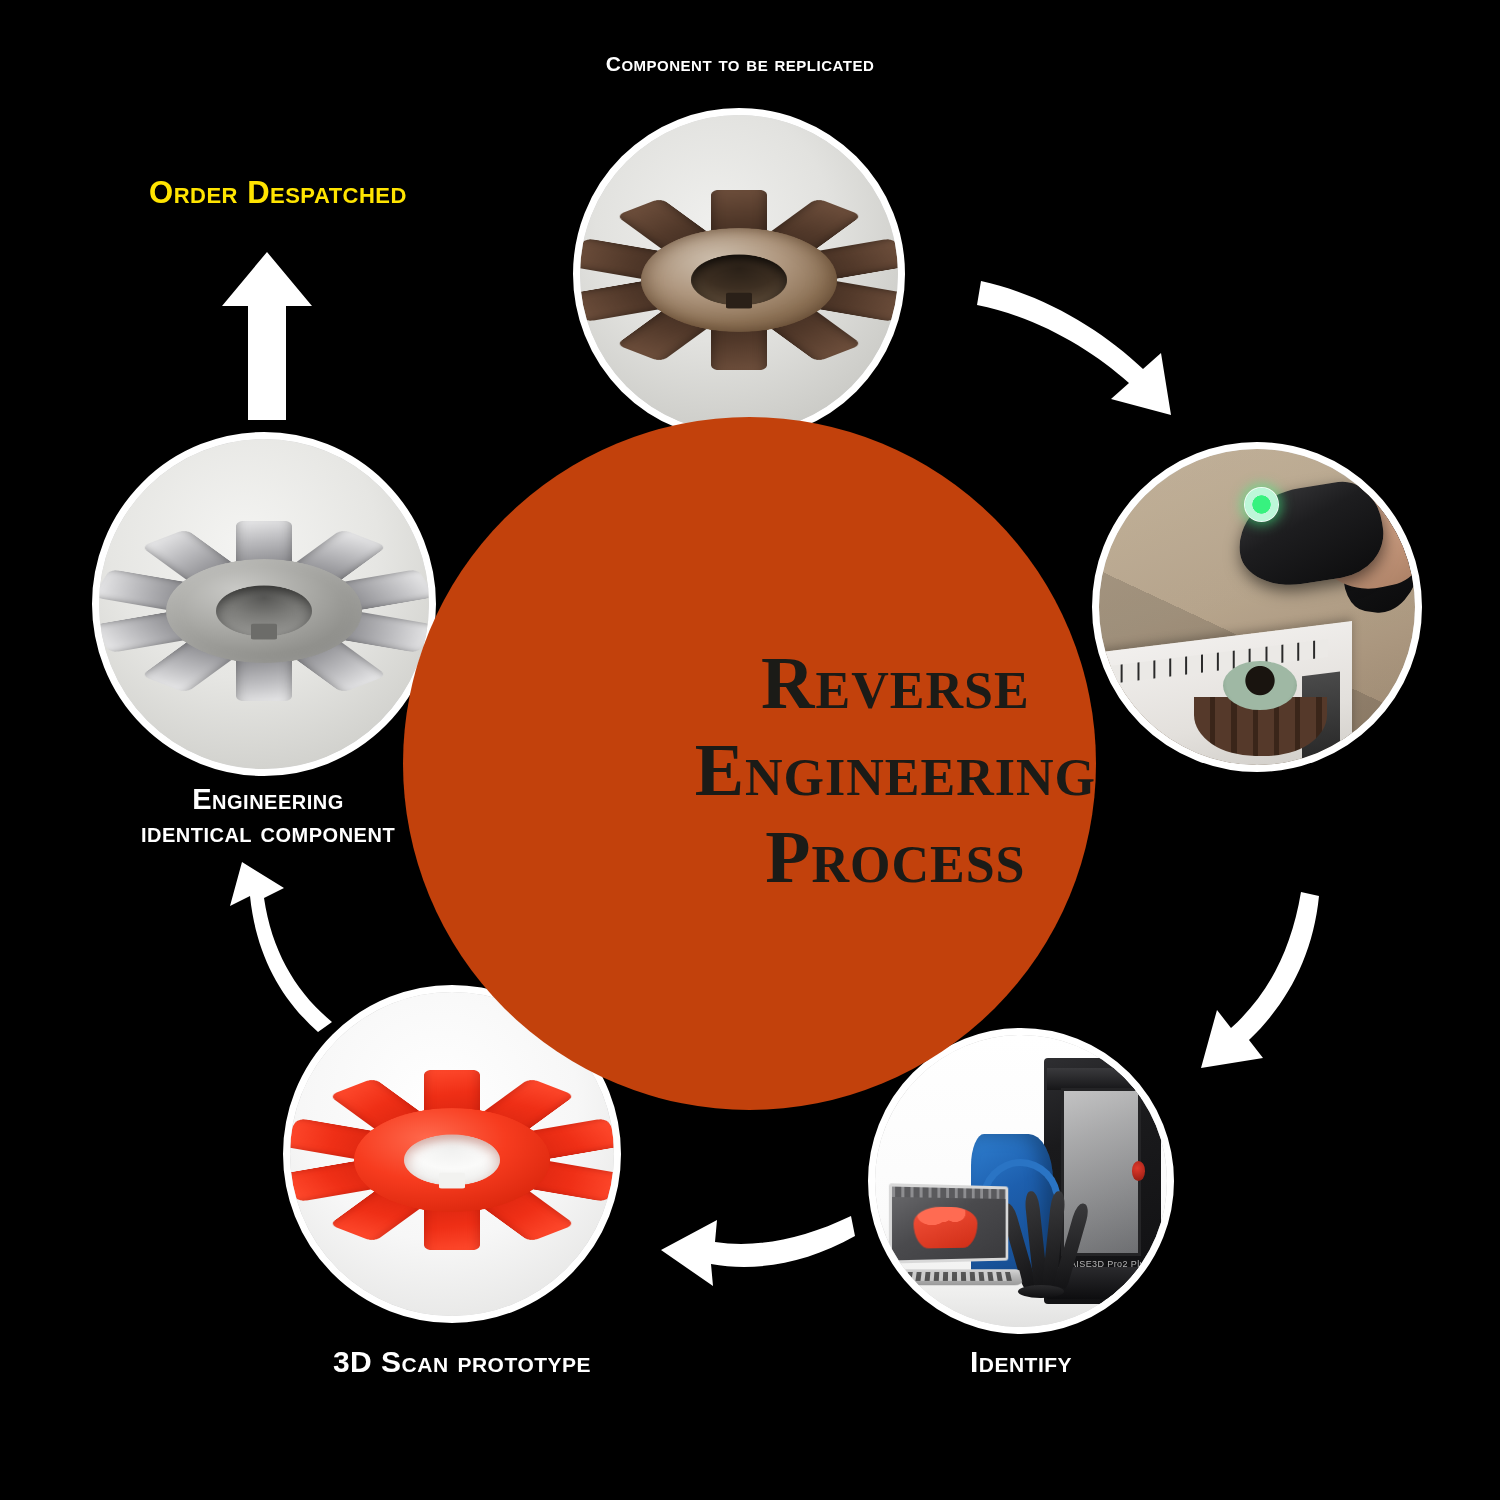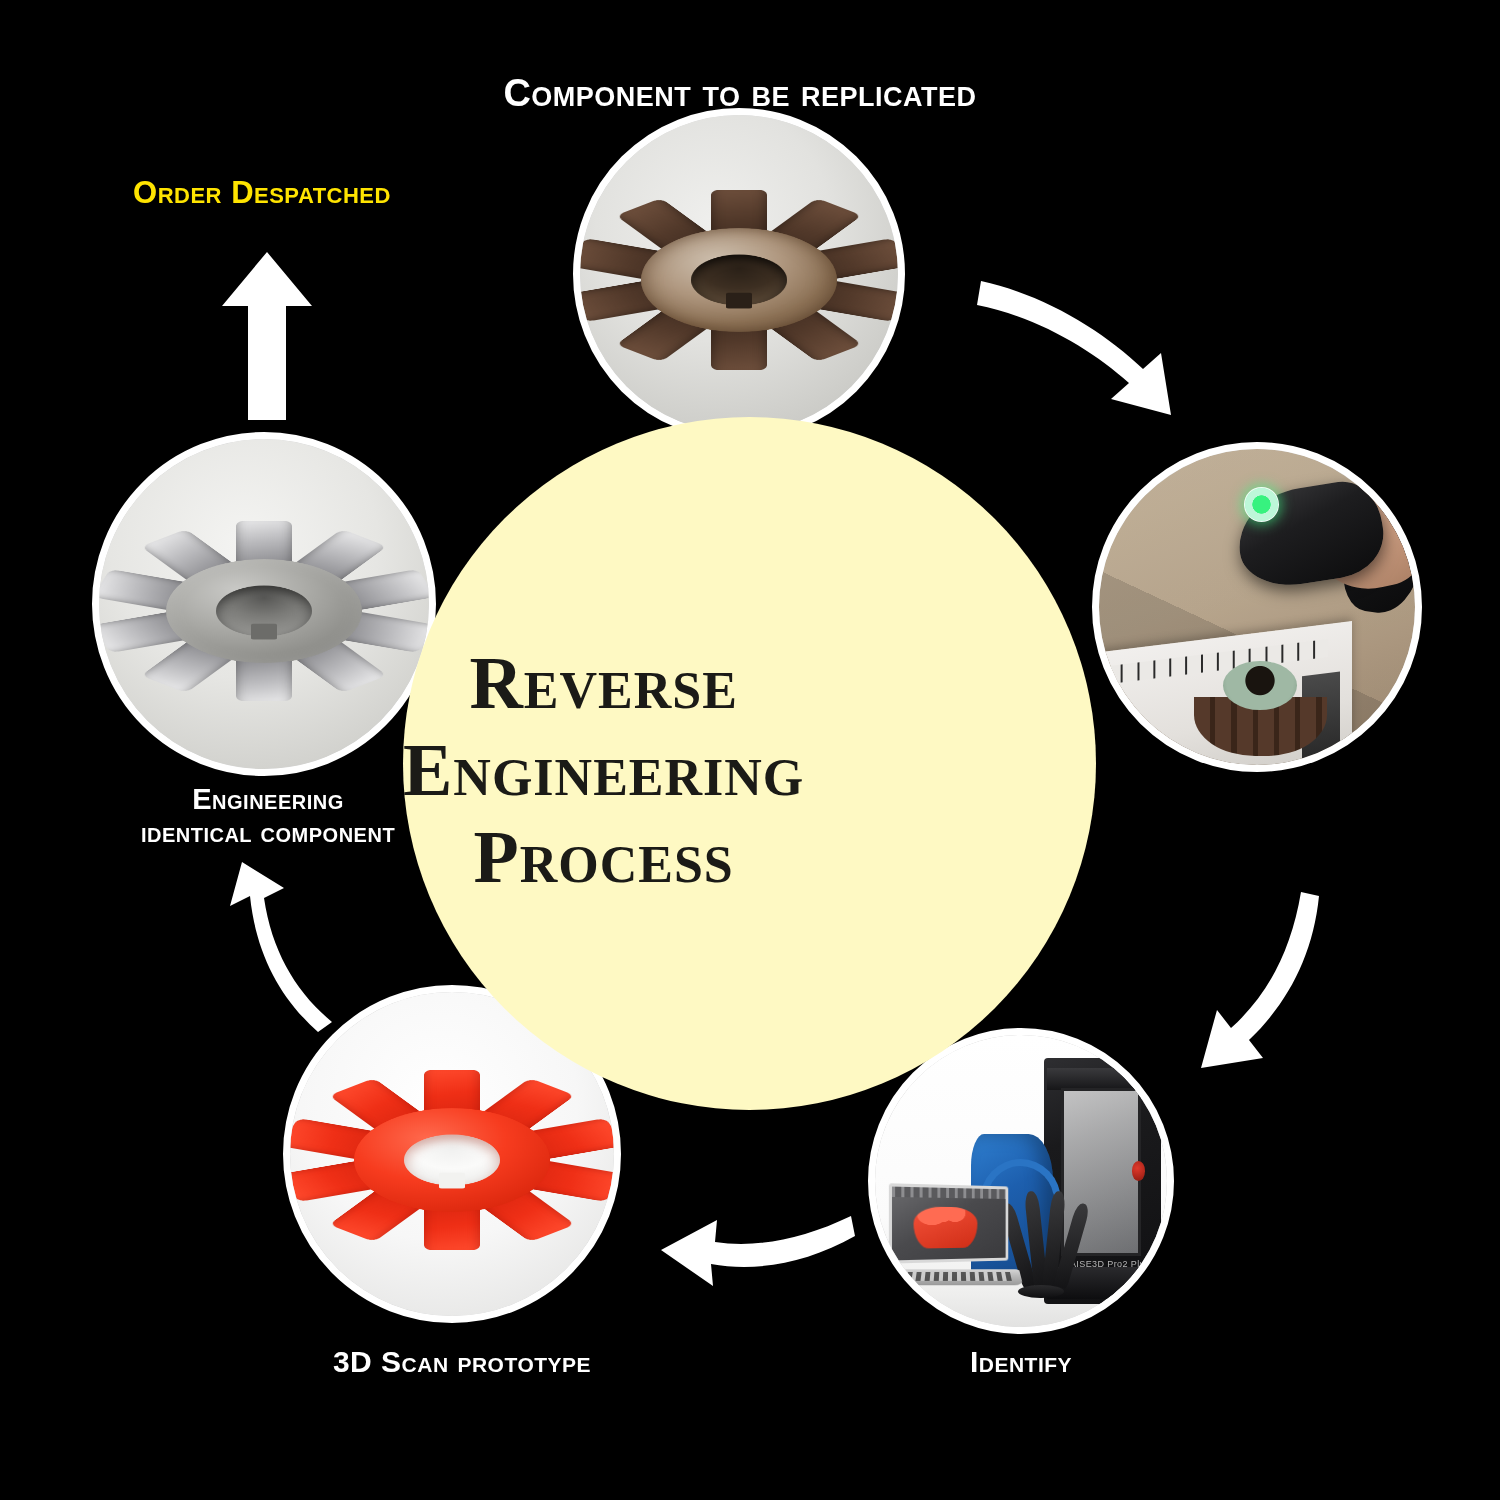--- a/index.html
+++ b/index.html
@@ -49,24 +49,24 @@
   }
 
   
   #hub {
     position: absolute;
     left: 403px;
     top: 417px;
     width: 693px;
     height: 693px;
     border-radius: 50%;
-    background: #fef9c3;
+    background: #c2410c;
     display: flex;
     align-items: center;
-    justify-content: flex-start;
+    justify-content: flex-end;
     z-index: 5;
   }
   #hub-title {
     font-family: "Liberation Serif", serif;
     font-weight: bold;
     font-variant: small-caps;
     font-size: 74px;
     line-height: 1.18;
     color: #1b1b17;
     text-align: center;
@@ -353,21 +353,21 @@
   <svg class="arrow-svg" style="left:212px; top:248px;" width="110" height="172" viewBox="0 0 110 172">
     <path d="M36,172 L36,58 L10,58 L55,4 L100,58 L74,58 L74,172 Z" fill="#ffffff"></path>
   </svg>
 
   <div id="hub">
     <div id="hub-title">Reverse
 Engineering
 Process</div>
   </div>
 
-  <div class="label" style="left:380px; top:72px; width:720px; font-size:38px;">Component to be replicated</div>
+  <div class="label" style="left:380px; top:52px; width:720px; font-size:21px;">Component to be replicated</div>
 
   <div class="photo-circle" style="left:573px; top:108px; width:332px; height:332px;">
     <div class="photo-inner bg-rust">
       <div class="wheel-scene rust">
         <div class="wheel" style="width:300px;height:300px;">
           <div class="hubdisc"></div>
           <div class="tooth" style="transform:rotate(0deg) translateY(-96px);"></div>
           <div class="tooth" style="transform:rotate(36deg) translateY(-96px);"></div>
           <div class="tooth" style="transform:rotate(72deg) translateY(-96px);"></div>
           <div class="tooth" style="transform:rotate(108deg) translateY(-96px);"></div>
@@ -481,15 +481,15 @@
           <div class="bore"></div>
           <div class="keyway"></div>
         </div>
       </div>
     </div>
   </div>
 
   <div class="label" style="left:48px; top:783px; width:440px; font-size:29px;">Engineering
 identical component</div>
 
-  <div class="label yellow" style="left:52px; top:175px; width:420px; font-size:31px;">Order Despatched</div>
+  <div class="label yellow" style="left:68px; top:175px; width:420px; font-size:31px;">Order Despatched</div>
 
 </div>
 
 </body></html>

